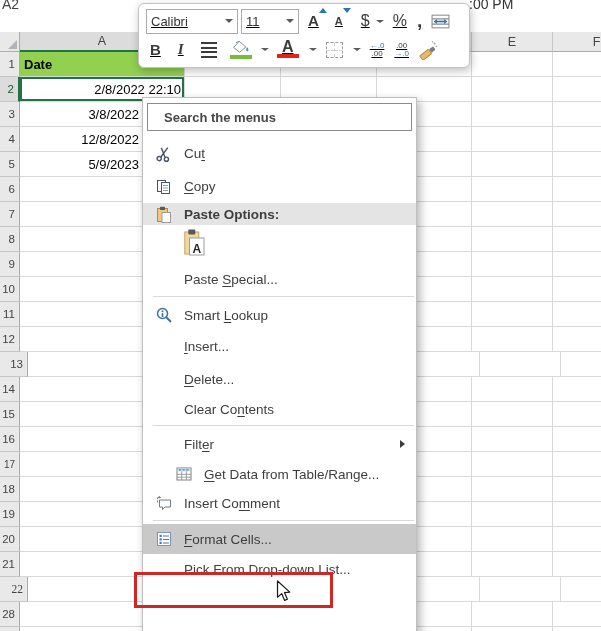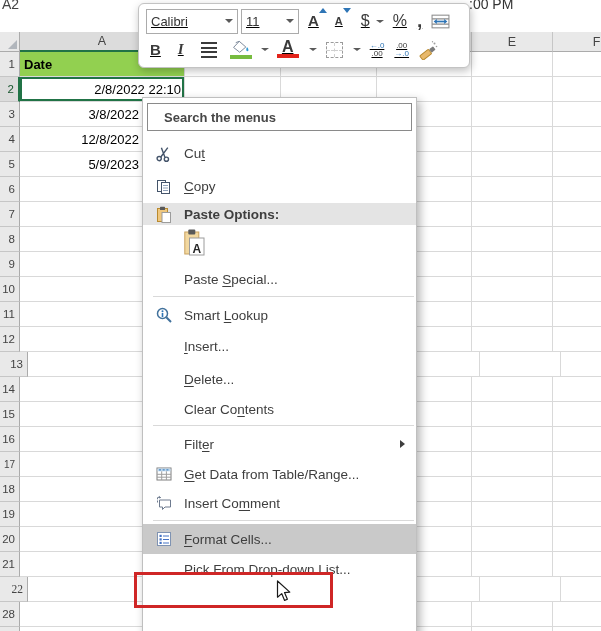--- a/index.html
+++ b/index.html
@@ -489,21 +489,21 @@
         <div class="mi" style="height: 26px;">
           <span class="ic"></span>
           <span class="lbl">Clear Co<u>n</u>tents</span>
         </div>
         <div class="msep"></div>
         <div class="mi" style="height: 30px;">
           <span class="ic"></span>
           <span class="lbl">Filt<u>e</u>r</span>
           <span class="mi-sub"></span>
         </div>
-        <div class="mi" style="height: 30px;">
+        <div class="mi" style="height: 30px; margin-left: 20px;">
           <span class="ic">
             <svg width="16" height="16" viewBox="0 0 16 16">
               <rect x="1" y="2" width="14" height="12" fill="#fff" stroke="#7F7F7F"></rect>
               <rect x="1.5" y="2.5" width="13" height="2.8" fill="#BDD7EE"></rect>
               <path d="M3 3.9h2M6.7 3.9h2M10.4 3.9h2" stroke="#2E75B6" fill="none"></path>
               <path d="M1 8.3h14M1 11.2h14M5.7 5.3v8.7M10.4 5.3v8.7" stroke="#9E9E9E" fill="none"></path>
             </svg>
           </span>
           <span class="lbl"><u>G</u>et Data from Table/Range...</span>
         </div>

